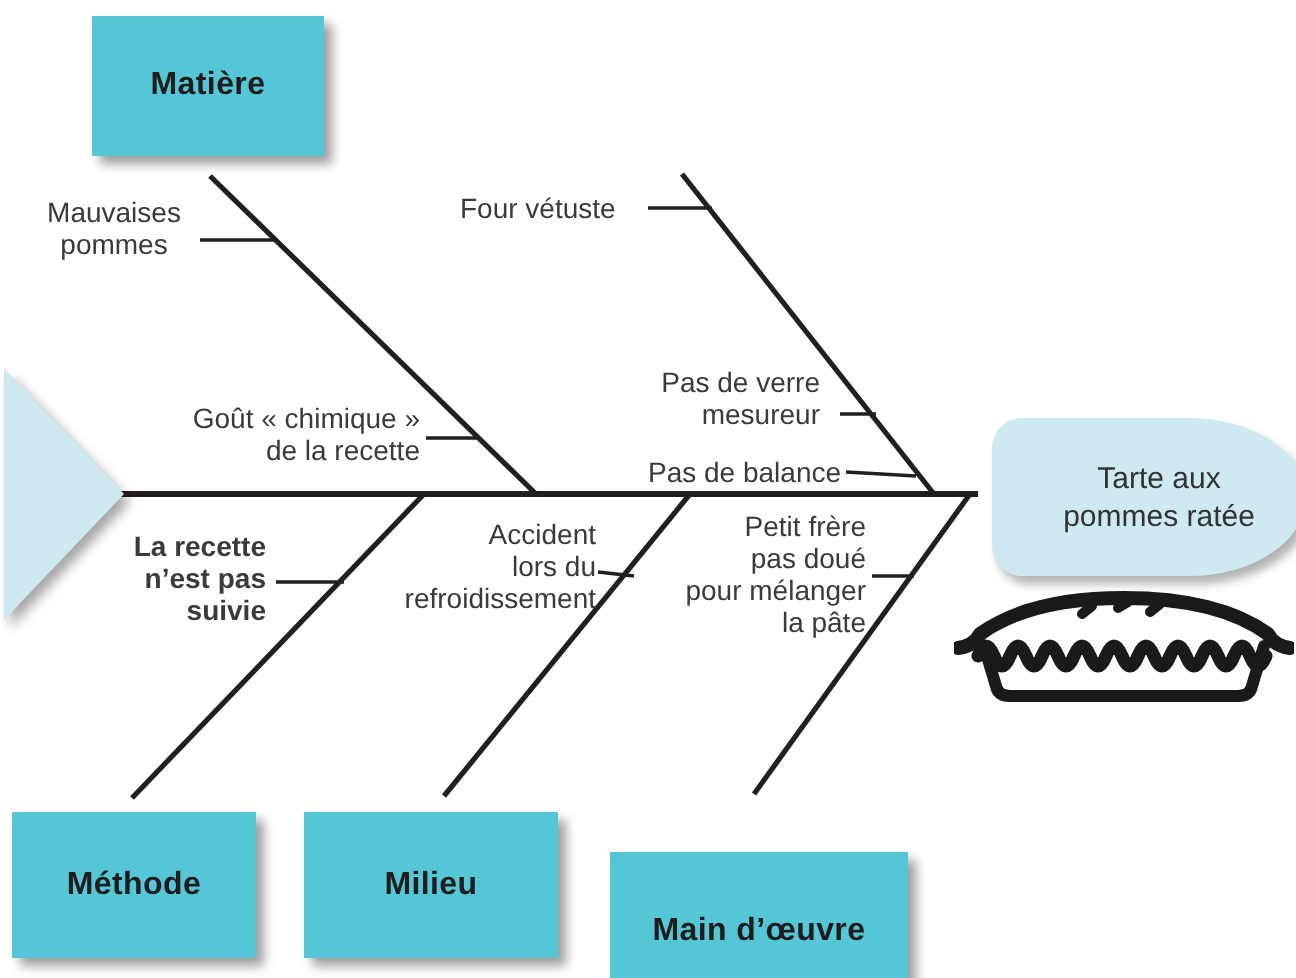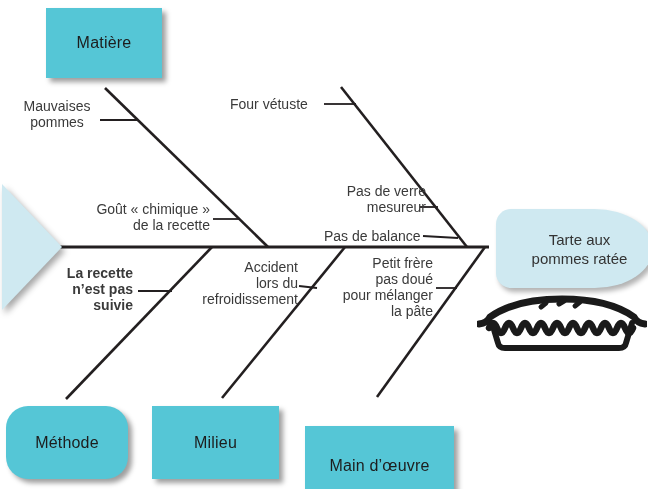--- a/index.html
+++ b/index.html
@@ -23,36 +23,36 @@
   .tail{
     position:absolute;left:2px;top:184px;width:60px;height:126px;
     background:var(--shape-fill);
     clip-path:polygon(0 0,100% 50%,0 100%);
   }
 
   .box{
     position:absolute;z-index:3;background:var(--box-fill);
     box-shadow:4px 4px 5px rgba(0,0,0,.38);
     display:flex;align-items:center;justify-content:center;
-    font-weight:normal;font-size:16px;color:var(--box-text);letter-spacing:.2px;
+    font-weight:bold;font-size:16px;color:var(--box-text);letter-spacing:.2px;
   }
   .b-matiere{left:46px;top:8px;width:116px;height:70px;}
   .b-materiel{left:252px;top:5px;width:178px;height:75px;}
-  .b-methode{left:6px;top:406px;width:122px;height:73px;border-radius:22px;}
+  .b-methode{left:6px;top:406px;width:122px;height:73px;}
   .b-milieu{left:152px;top:406px;width:127px;height:73px;}
   .b-maindoeuvre{left:305px;top:426px;width:149px;height:79px;}
 
   .cause{
     position:absolute;z-index:3;color:var(--label-text);
     font-size:14px;line-height:16px;white-space:pre;
   }
   .c-mauvaises{left:14px;top:98px;width:86px;text-align:center;}
   .c-gout{left:70px;top:201px;width:140px;text-align:right;}
   .c-four{left:230px;top:96px;text-align:left;}
-  .c-verre{left:326px;top:183px;width:100px;text-align:right;}
+  .c-verre{left:310px;top:183px;width:100px;text-align:right;}
   .c-balance{left:324px;top:228px;text-align:left;}
   .c-recette{left:53px;top:265px;width:80px;text-align:right;font-weight:bold;}
   .c-accident{left:188px;top:259px;width:110px;text-align:right;}
   .c-petit{left:323px;top:255px;width:110px;text-align:right;}
 
   .head{
     position:absolute;z-index:3;left:496px;top:209px;width:137px;height:79px;
     background:var(--shape-fill);
     border-radius:16px 62px 62px 16px / 16px 42px 42px 16px;
     box-shadow:3px 4px 5px rgba(0,0,0,.3);

